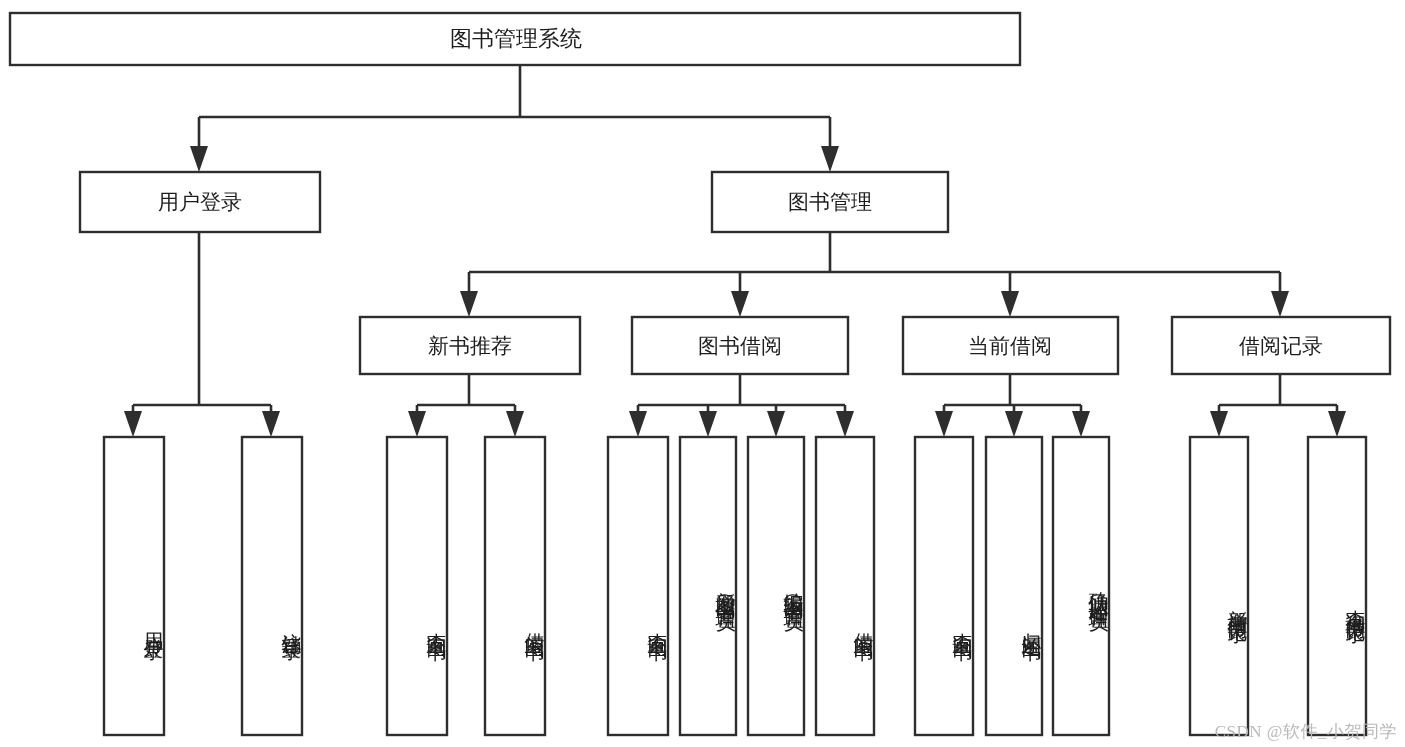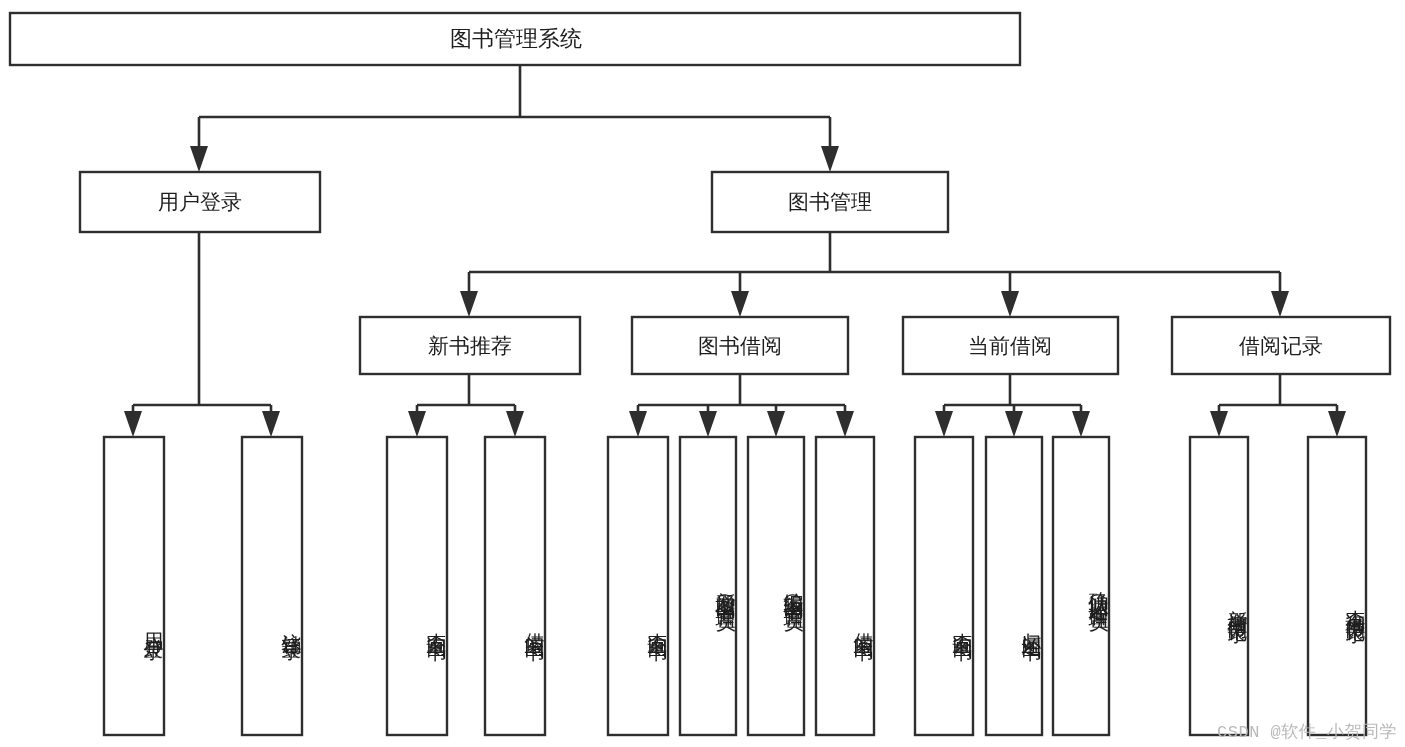--- a/index.html
+++ b/index.html
@@ -67,21 +67,21 @@
     line-height: 1;
     letter-spacing: 3px;
     color: #1d1d1d;
     white-space: nowrap;
     pointer-events: none;
   }
   .watermark {
     position: absolute;
     right: 8px;
     bottom: 4px;
-    font-family: Liberation Mono, monospace;
+    font-family: Liberation Serif, serif;
     font-size: 17px;
     color: #b9b9b9;
     letter-spacing: 0.5px;
     white-space: nowrap;
   }
 </style>
 </head>
 <body>
 
 <div id="diagram-root">

